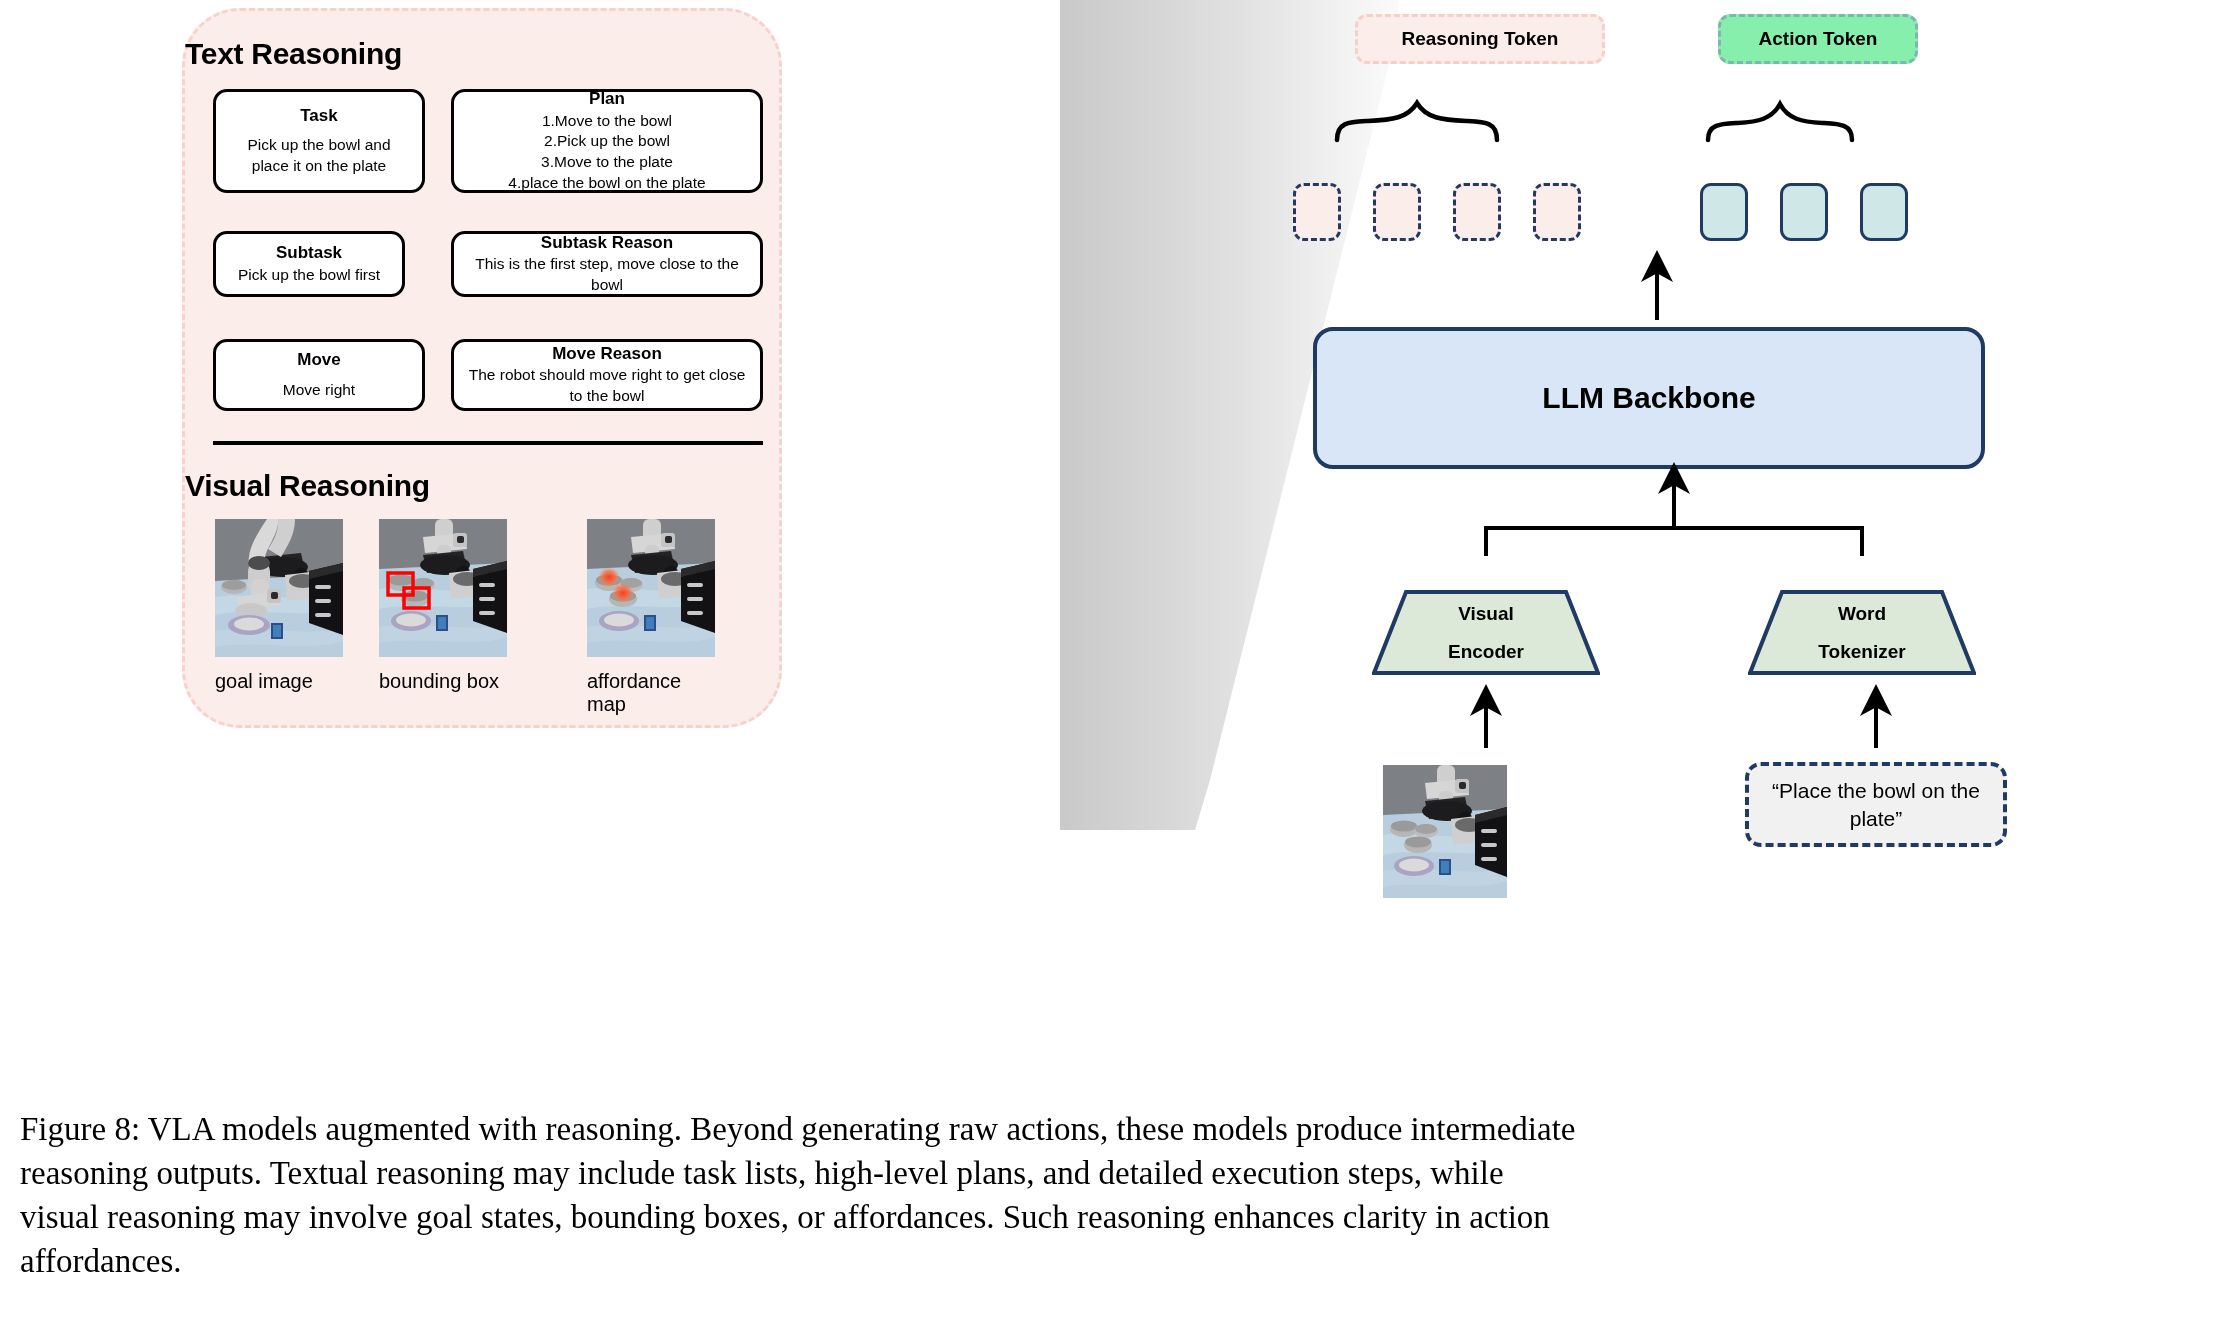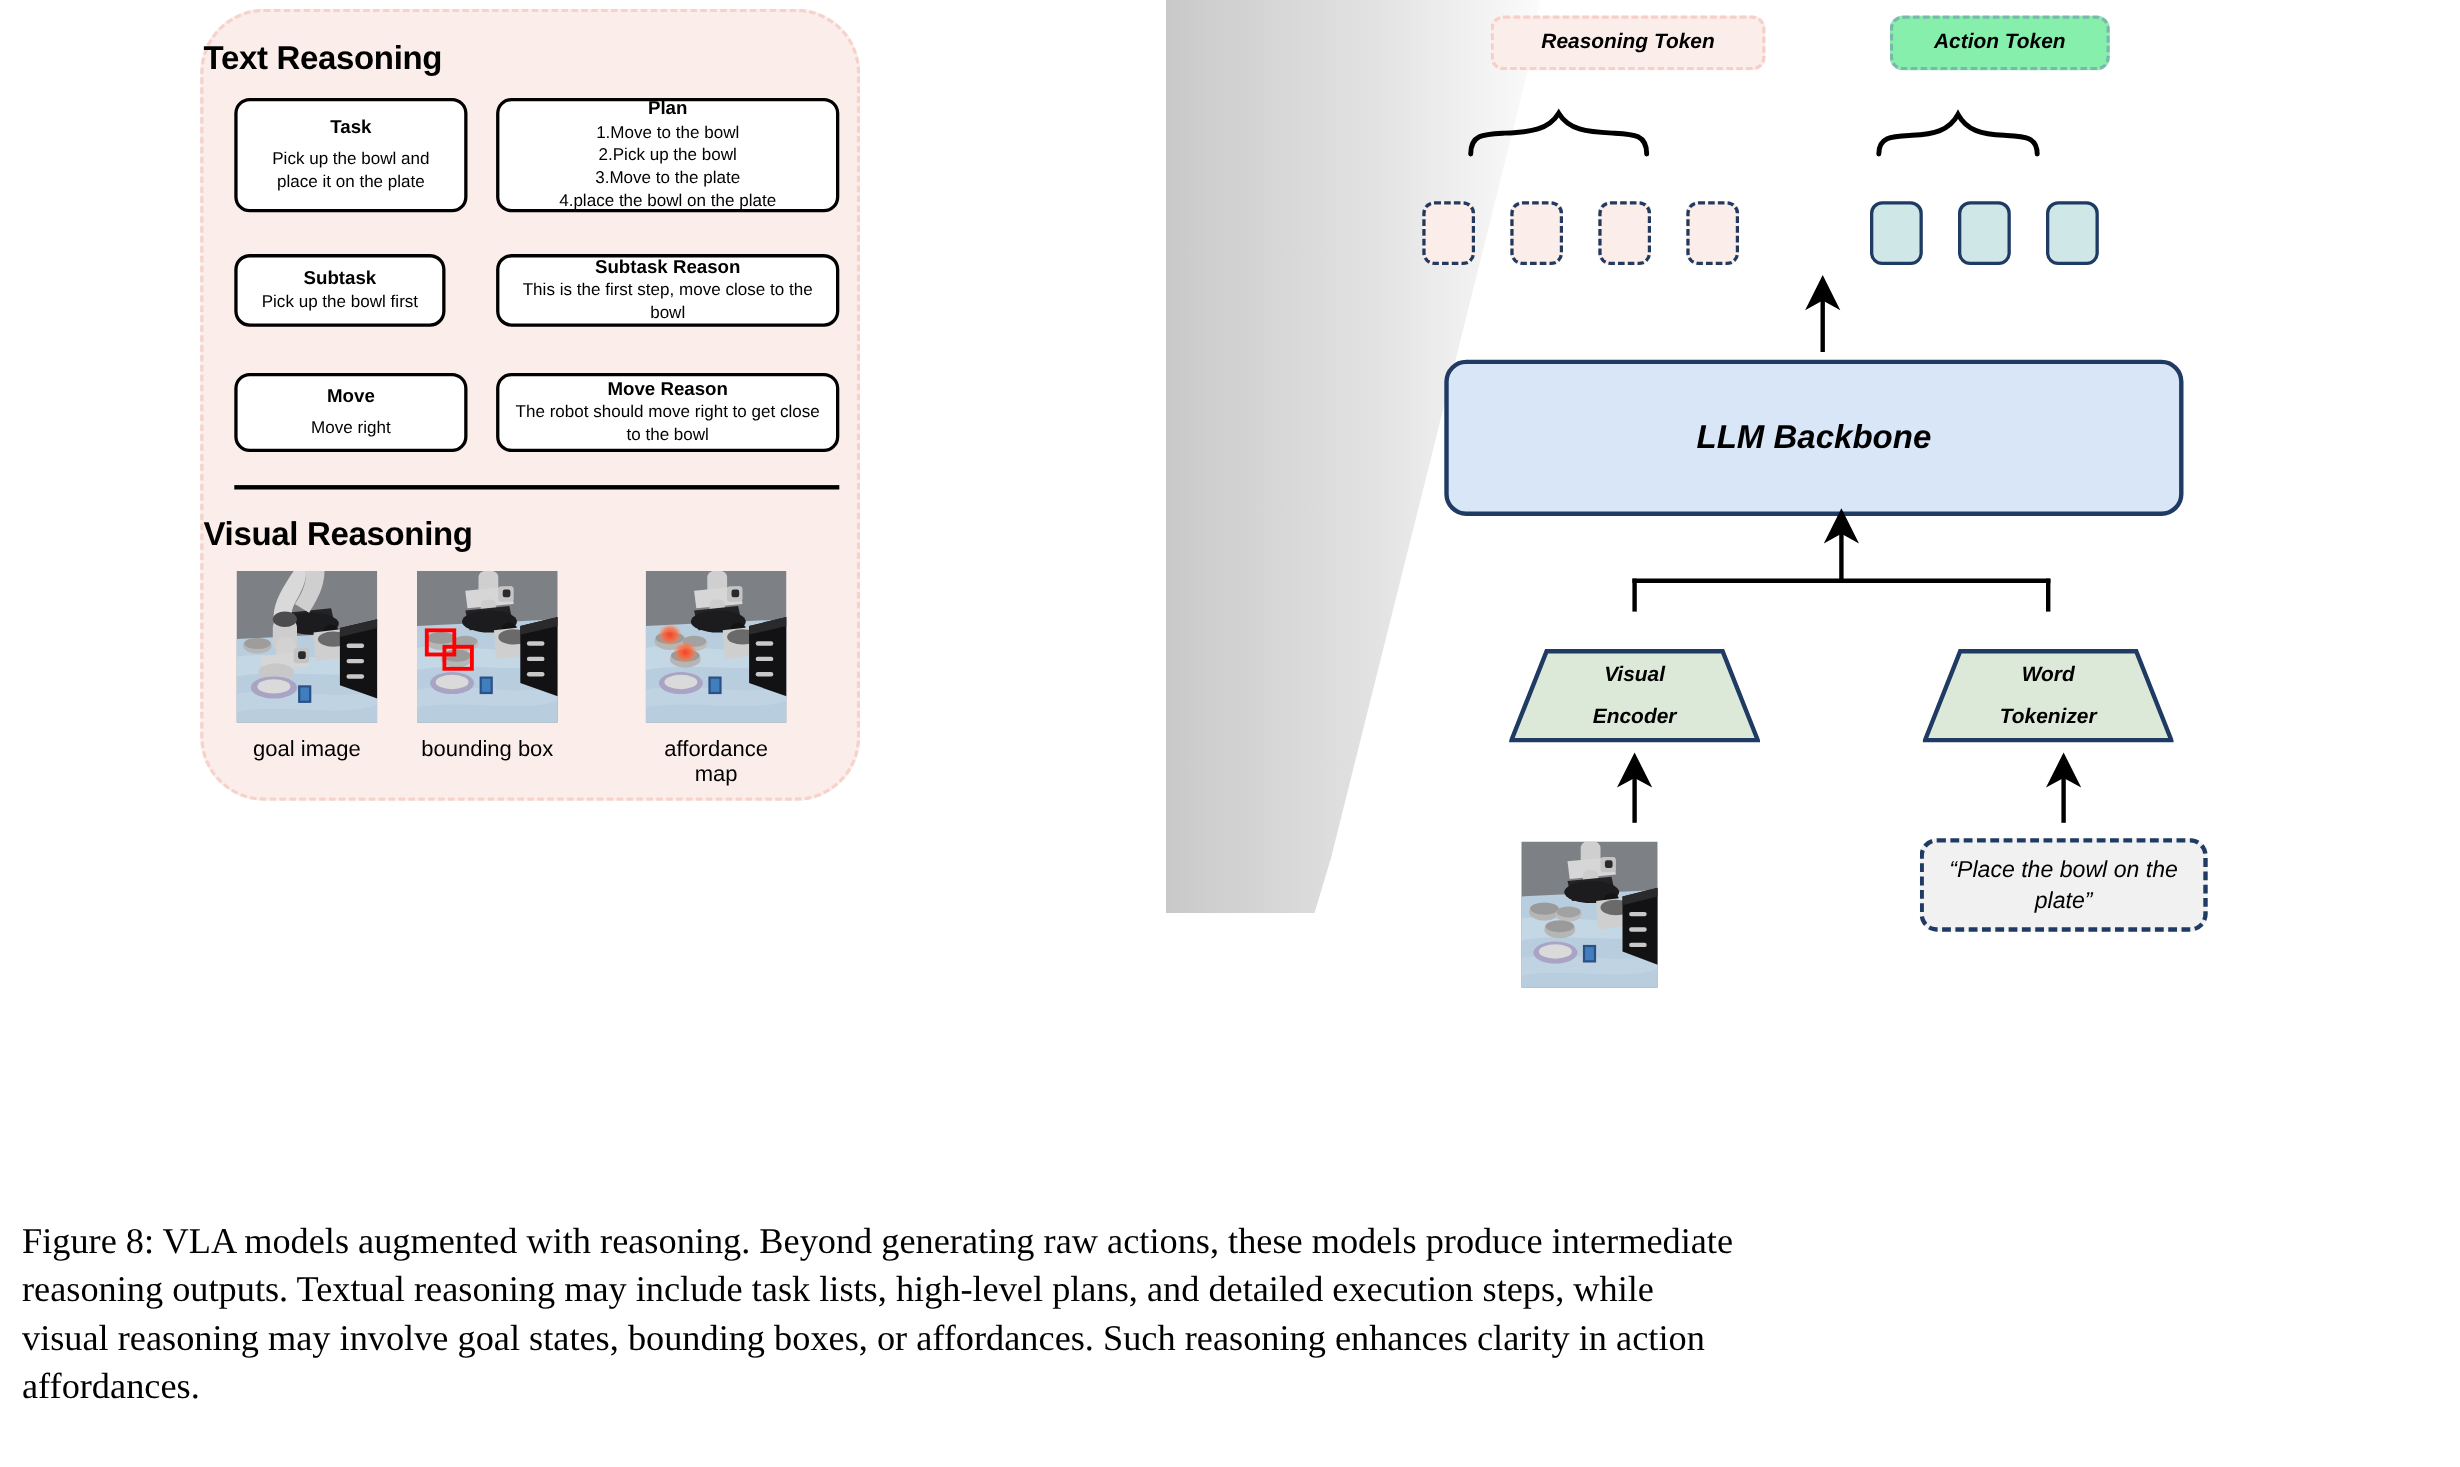--- a/index.html
+++ b/index.html
@@ -100,40 +100,39 @@
     width: 550px;
     height: 4px;
     background: #000;
   }
 
   
   .vr-col {
     position: absolute;
     top: 508px;
     width: 128px;
-    text-align: center;
   }
   #vr-col-1 { left: 30px;  }
   #vr-col-2 { left: 194px; }
   #vr-col-3 { left: 358px; padding-left: 44px; }
   .vr-thumb {
     width: 128px;
     height: 138px;
     position: relative;
     overflow: hidden;
     display: block;
   }
   .vr-caption {
     margin-top: 13px;
     font-size: 20px;
     color: #000;
   }
 
   
-  #arch { position: absolute; left: 0; top: 0; width: 2236px; height: 1040px; z-index: 3; font-style: italic; }
+  #arch { position: absolute; left: 0; top: 0; width: 2236px; height: 1040px; z-index: 3; }
 
   .hdr-chip {
     position: absolute;
     box-sizing: border-box;
     border-radius: 12px;
     display: flex;
     align-items: center;
     justify-content: center;
     font-weight: bold;
     font-size: 19px;

